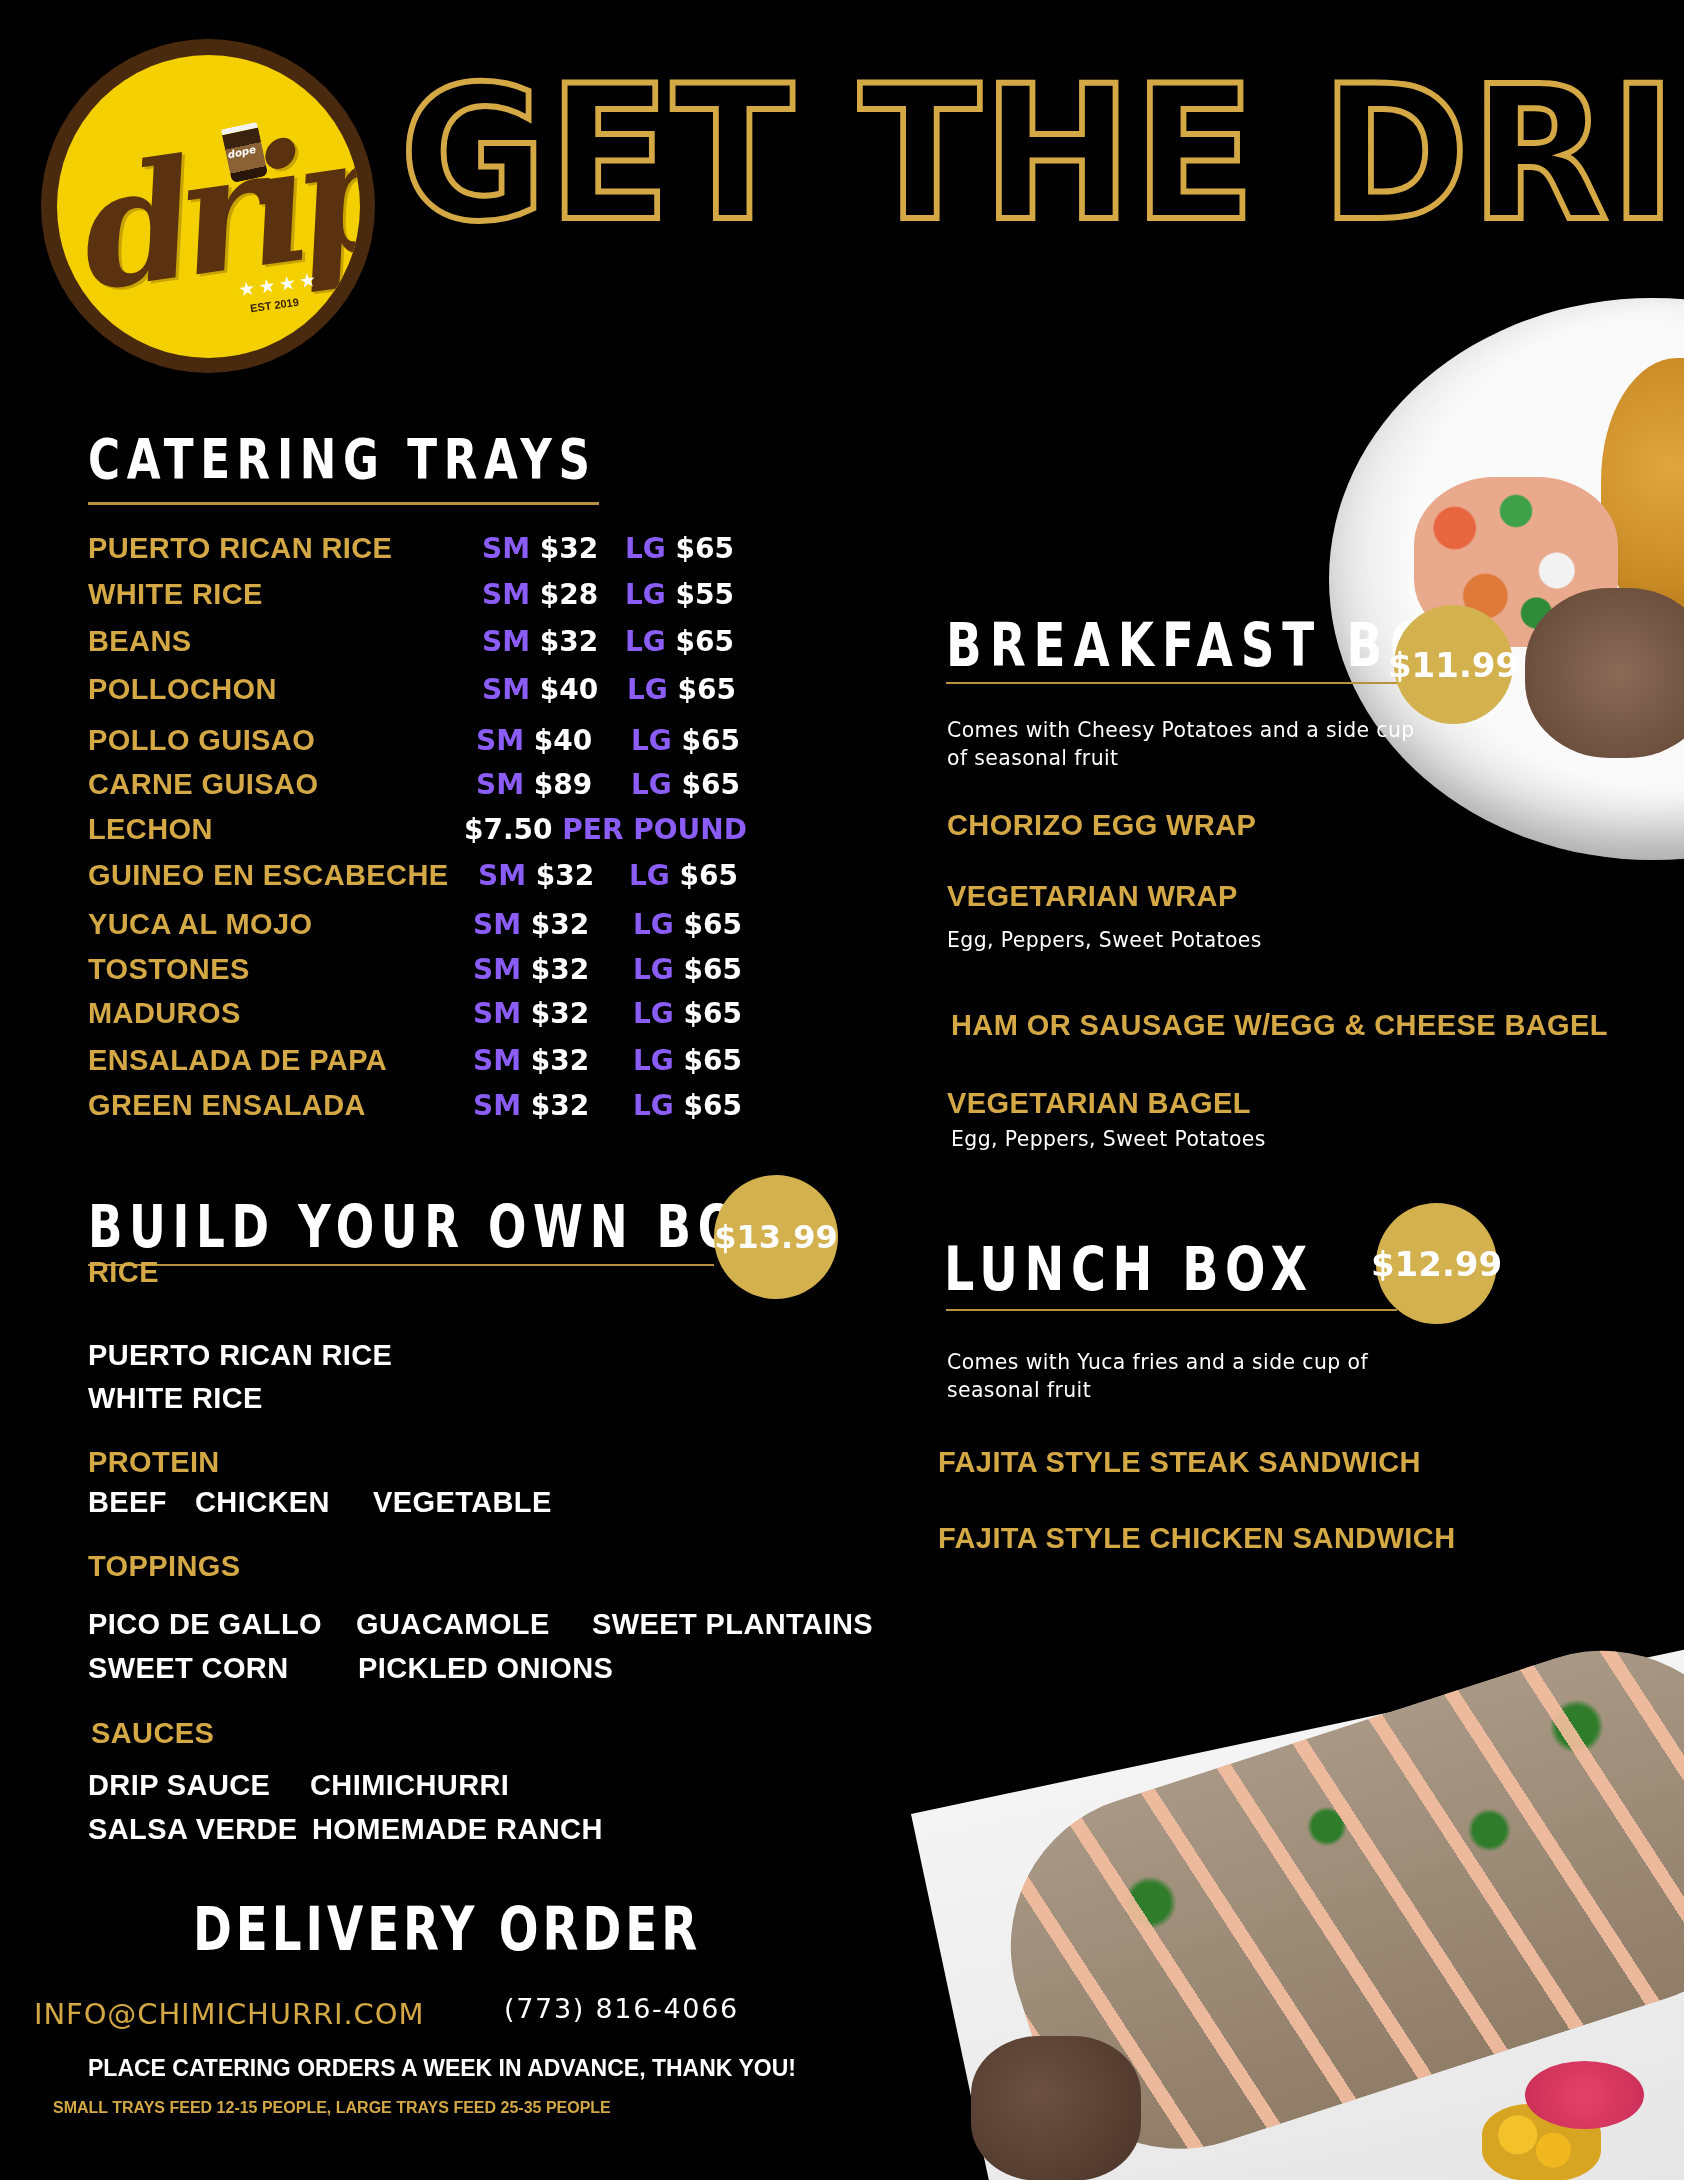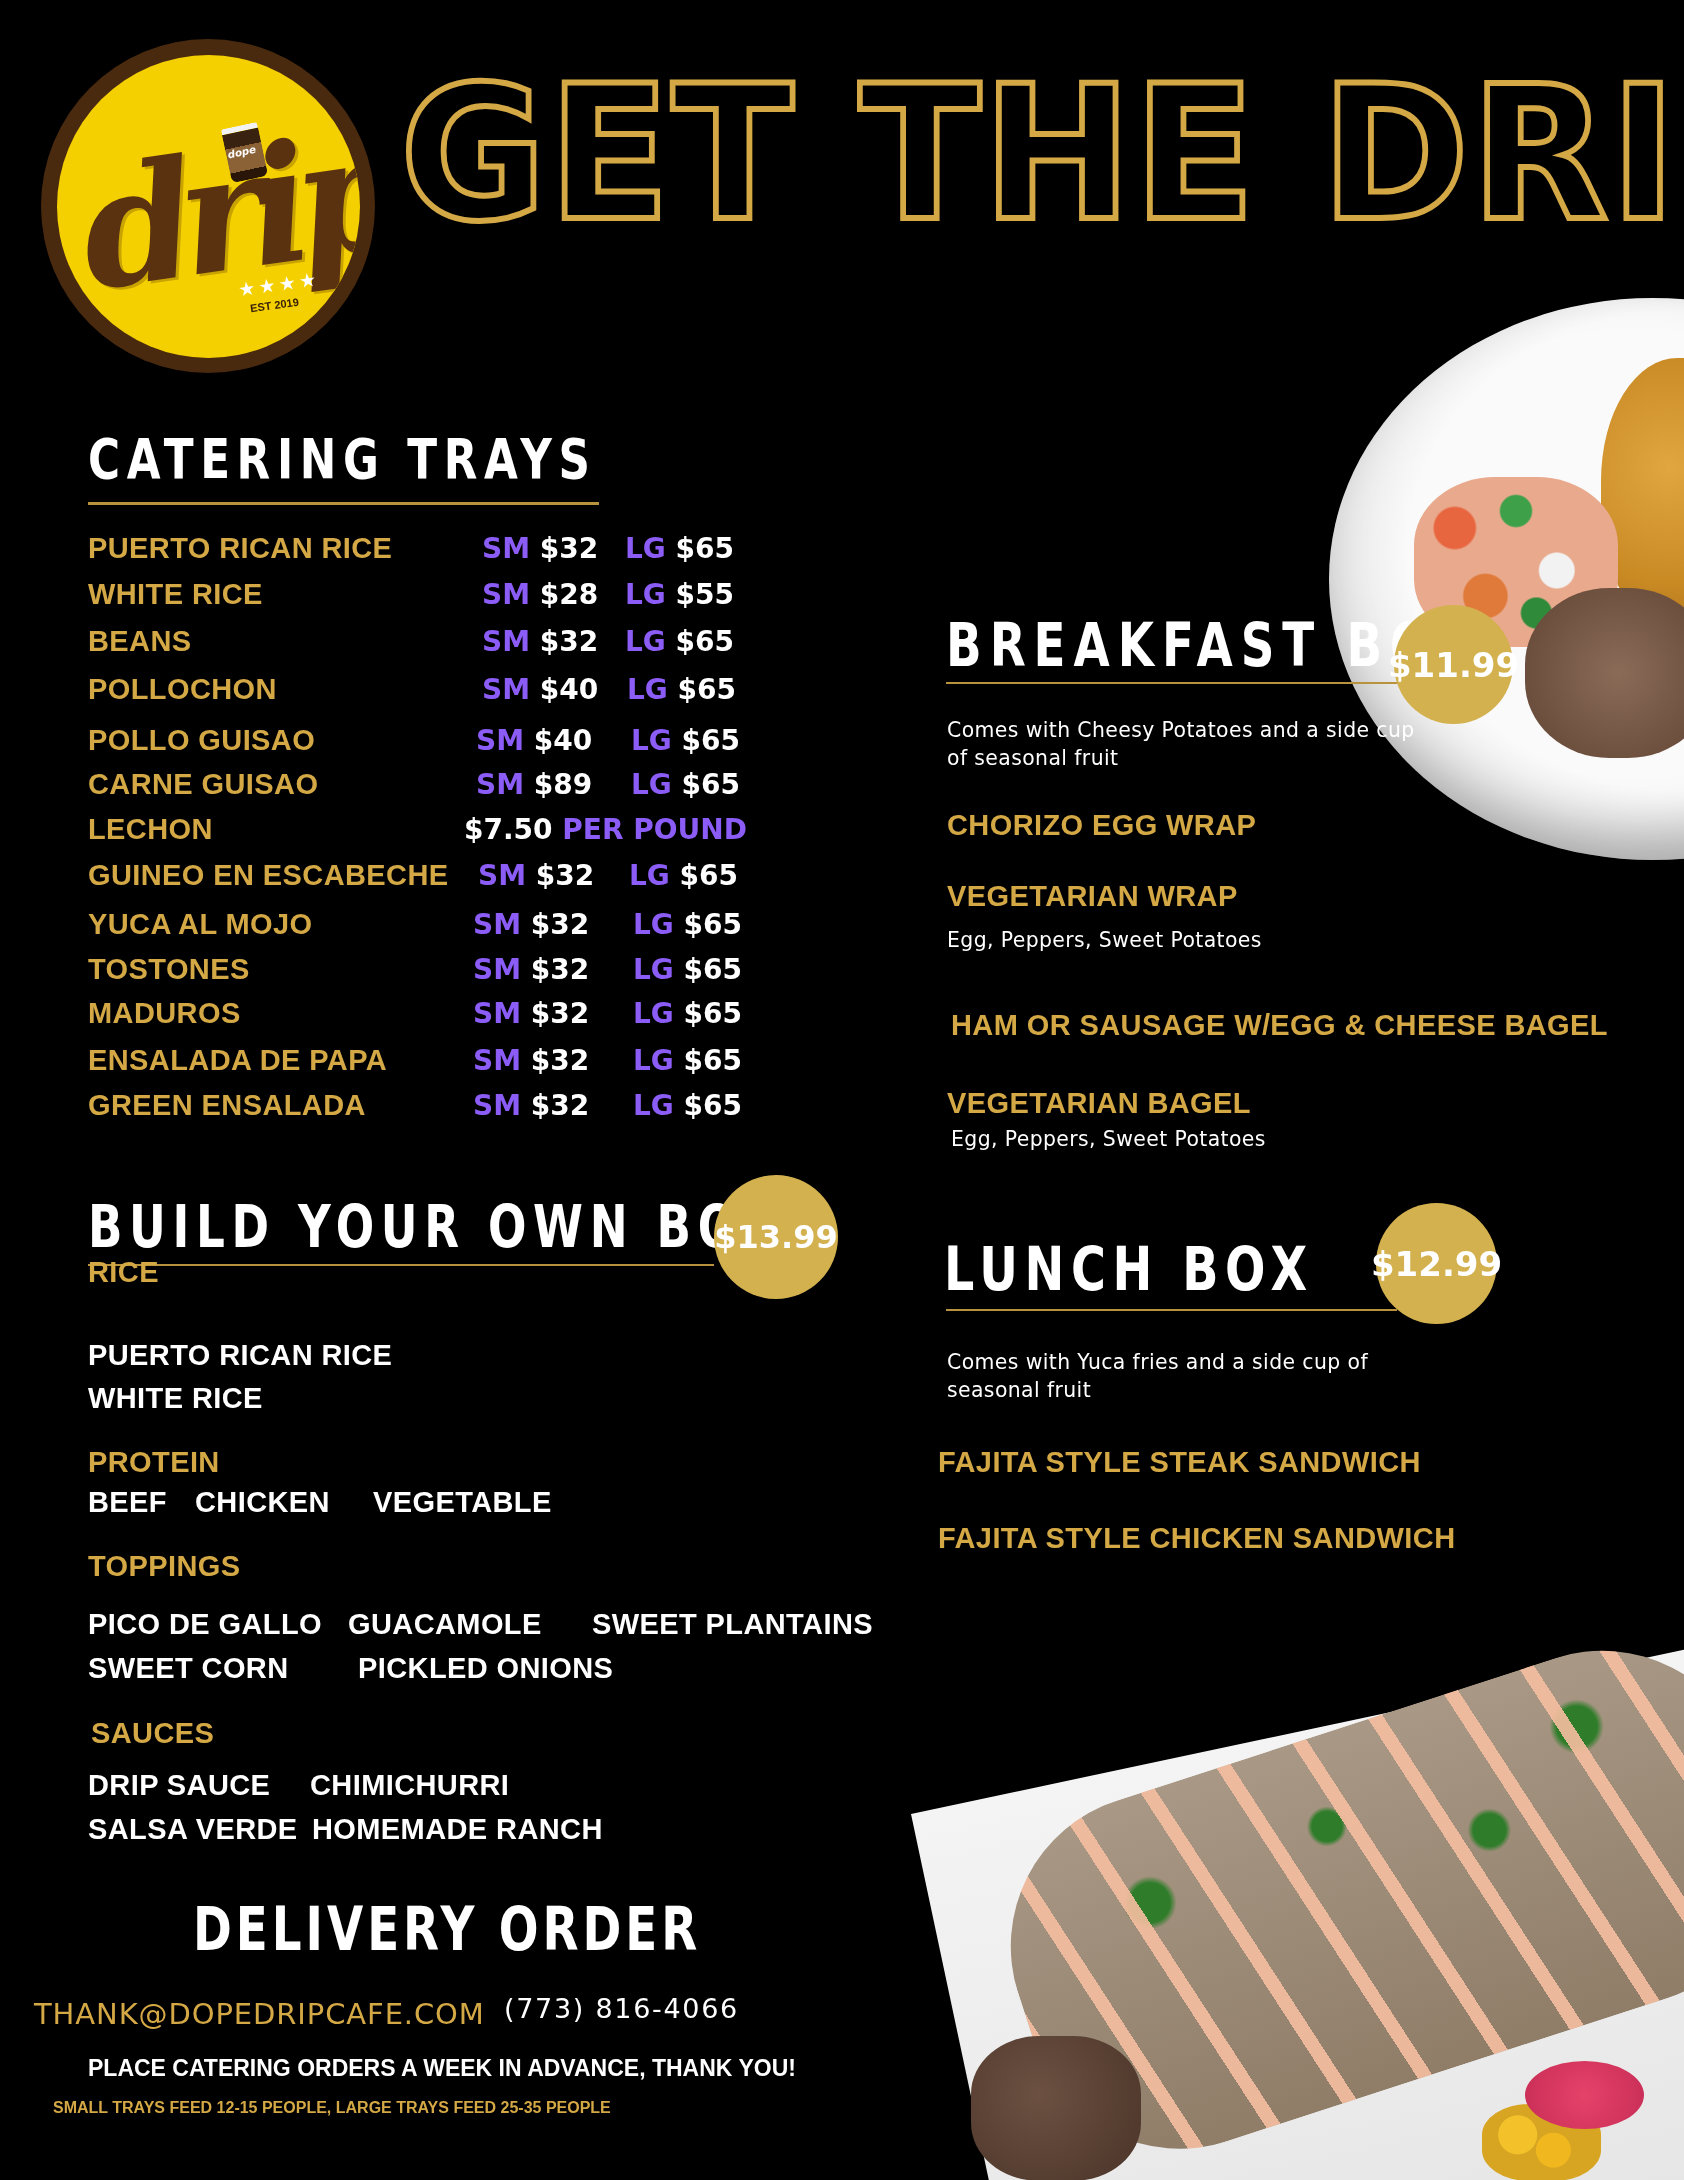--- a/index.html
+++ b/index.html
@@ -251,21 +251,21 @@
 <div class="abs item-white" style="left:88px; top:1339px;">PUERTO RICAN RICE</div>
 <div class="abs item-white" style="left:88px; top:1382px;">WHITE RICE</div>
 
 <div class="abs item-gold" style="left:88px; top:1446px;">PROTEIN</div>
 <div class="abs item-white" style="left:88px; top:1486px;">BEEF</div>
 <div class="abs item-white" style="left:195px; top:1486px;">CHICKEN</div>
 <div class="abs item-white" style="left:373px; top:1486px;">VEGETABLE</div>
 
 <div class="abs item-gold" style="left:88px; top:1550px;">TOPPINGS</div>
 <div class="abs item-white" style="left:88px; top:1608px;">PICO DE GALLO</div>
-<div class="abs item-white" style="left:348px; top:1608px;">GUACAMOLE</div>
+<div class="abs item-white" style="left:356px; top:1608px;">GUACAMOLE</div>
 <div class="abs item-white" style="left:592px; top:1608px;">SWEET PLANTAINS</div>
 <div class="abs item-white" style="left:88px; top:1652px;">SWEET CORN</div>
 <div class="abs item-white" style="left:358px; top:1652px;">PICKLED ONIONS</div>
 
 <div class="abs item-gold" style="left:91px; top:1717px;">SAUCES</div>
 <div class="abs item-white" style="left:88px; top:1769px;">DRIP SAUCE</div>
 <div class="abs item-white" style="left:310px; top:1769px;">CHIMICHURRI</div>
 <div class="abs item-white" style="left:88px; top:1813px;">SALSA VERDE</div>
 <div class="abs item-white" style="left:312px; top:1813px;">HOMEMADE RANCH</div>
 
@@ -282,17 +282,17 @@
 <div class="abs desc" style="left:951px; top:1125px;">Egg, Peppers, Sweet Potatoes</div>
 
 <div class="abs sec-title" style="left:944px; top:1233px; font-size:61px;">LUNCH BOX</div>
 <div class="abs rule" style="left:946px; top:1309px; width:451px; height:1.7px;"></div>
 <div class="abs badge" style="left:1376px; top:1203px; width:121px; height:121px; font-size:34px;">$12.99</div>
 <div class="abs desc" style="left:947px; top:1348px; width:477px;">Comes with Yuca fries and a side cup of seasonal fruit</div>
 <div class="abs item-gold" style="left:938px; top:1446px;">FAJITA STYLE STEAK SANDWICH</div>
 <div class="abs item-gold" style="left:938px; top:1522px;">FAJITA STYLE CHICKEN SANDWICH</div>
 
 <div class="abs delivery" style="left:193px; top:1894px;">DELIVERY ORDER</div>
-<div class="abs email" style="left:34px; top:1997px;">THANK@DOPEDRIPCAFE.COM</div>
+<div class="abs email" style="left:34px; top:1997px;">INFO@CHIMICHURRI.COM</div>
 <div class="abs phone" style="left:504px; top:1993px;">(773) 816-4066</div>
 <div class="abs notice" style="left:88px; top:2055px;">PLACE CATERING ORDERS A WEEK IN ADVANCE, THANK YOU!</div>
 <div class="abs feed" style="left:53px; top:2099px;">SMALL TRAYS FEED 12-15 PEOPLE, LARGE TRAYS FEED 25-35 PEOPLE</div>
 
 
 </body></html>

